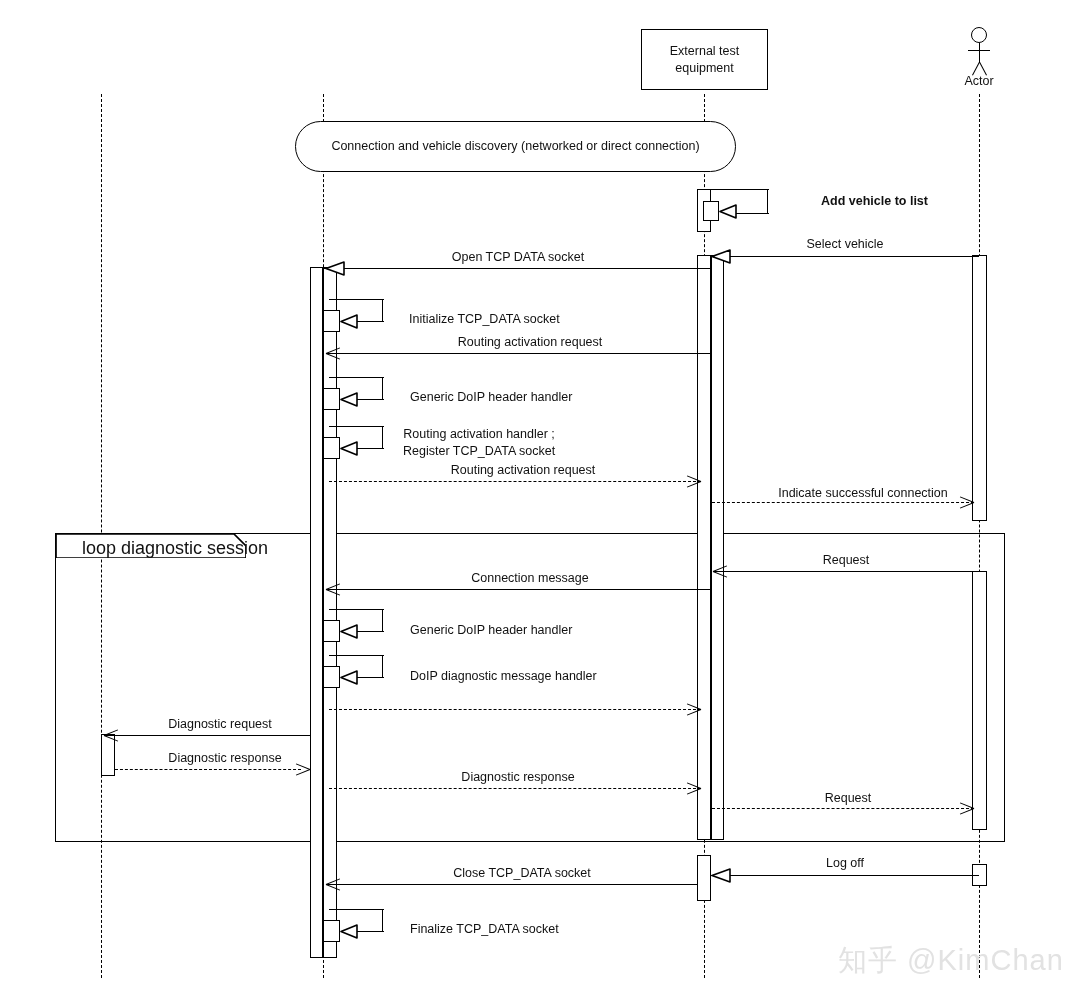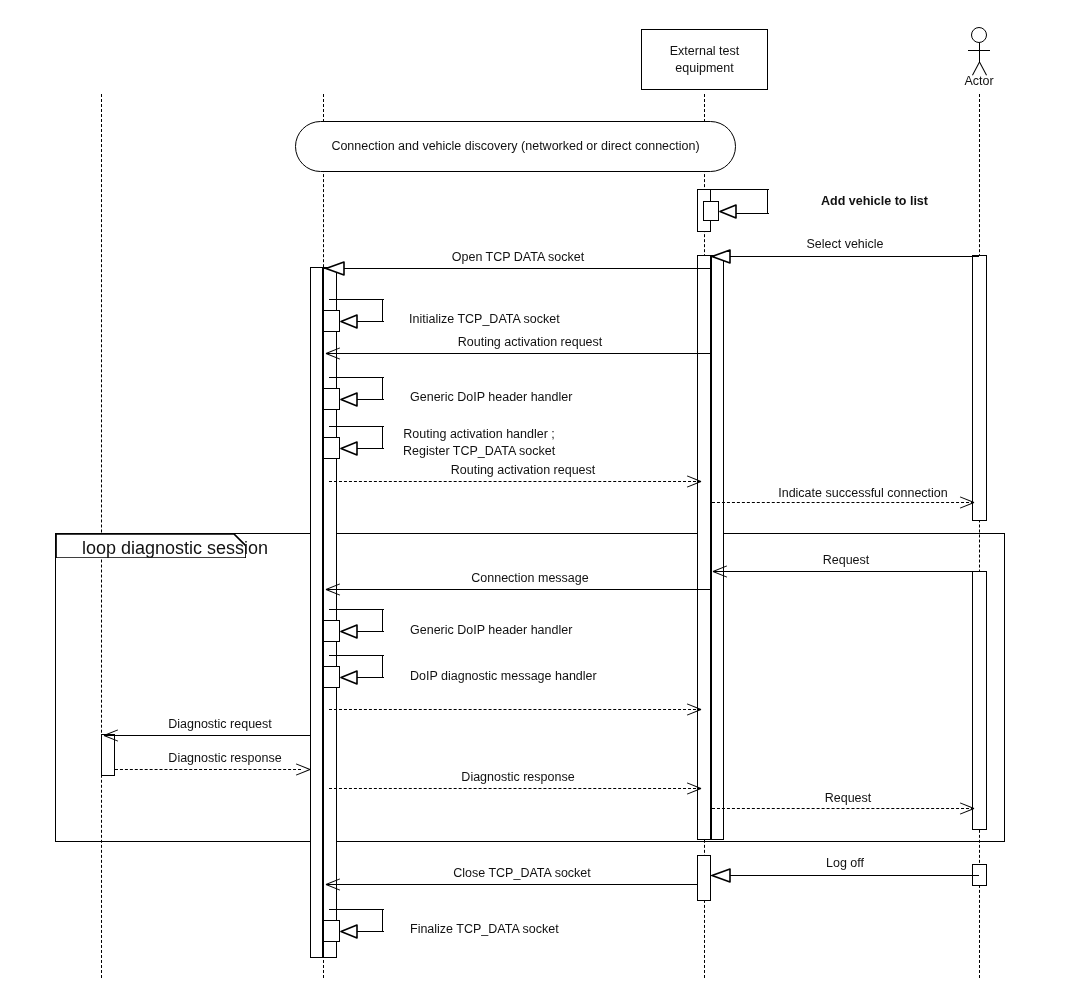--- a/index.html
+++ b/index.html
@@ -413,14 +413,15 @@
     <div class="right" style="left:53.4px; height:22px;"></div>
     <div class="bot" style="left:21px; top:22px; width:34px;"></div>
   </div>
   <div class="tri-hollow" style="left:340px; top:924px;">
     <svg width="18" height="15" viewBox="0 0 18 15">
         <path d="M17,1 L17,14 L1,7.5 Z" fill="#ffffff" stroke="#000000" stroke-width="1.6" stroke-linejoin="round"></path>
       </svg>
   </div>
   <div class="msg-label" style="left:410px; top:921px;">Finalize TCP_DATA socket</div>
 
+  <div class="watermark" style="left:838px; top:941px;">知乎 @KimChan</div>
 
 </div>
 
 </body></html>

